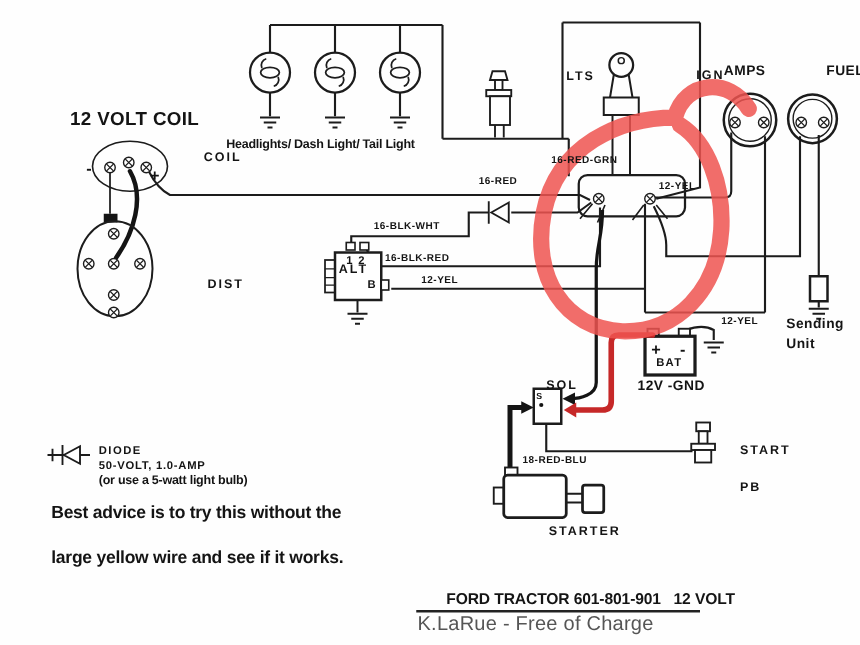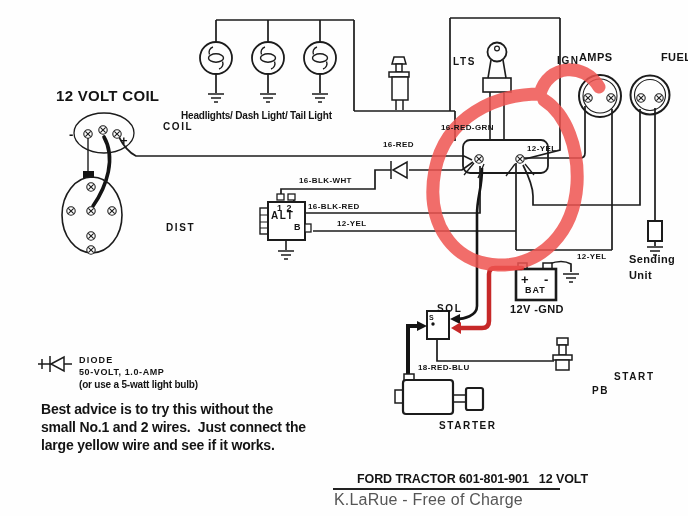--- a/index.html
+++ b/index.html
@@ -232,28 +232,27 @@
 <div class="lbl comp2" style="left:629px;top:270px;">Unit</div>
 
 <div class="lbl sign" style="left:521px;top:273px;">+</div>
 <div class="lbl sign" style="left:544px;top:273px;">-</div>
 <div class="lbl inbox" style="left:525px;top:286px;">BAT</div>
 <div class="lbl comp2" style="left:510px;top:304px;">12V -GND</div>
 
 <div class="lbl comp" style="left:397px;top:304px;">SOL</div>
 <div class="lbl tiny" style="left:429px;top:314px;">S</div>
 
-<div class="lbl comp" style="left:552px;top:372px;margin-left:22px;">START</div>
+<div class="lbl comp" style="left:552px;top:356px;">START</div>
 <div class="lbl comp" style="left:552px;top:386px;">PB</div>
 <div class="lbl comp" style="left:399px;top:421px;">STARTER</div>
 
 <div class="lbl legend" style="left:79px;top:356px;">DIODE</div>
 <div class="lbl legend2" style="left:79px;top:368px;">50-VOLT, 1.0-AMP</div>
 <div class="lbl cap" style="left:79px;top:380px;">(or use a 5-watt light bulb)</div>
 
 <div class="lbl advice" style="left:41px;top:402px;">Best advice is to try this without the</div>
-<div class="lbl advice" style="left:41px;top:420px;">small No.1 and 2 wires.  Just connect the</div>
 <div class="lbl advice" style="left:41px;top:438px;">large yellow wire and see if it works.</div>
 
 <div class="lbl ftitle" style="left:334px;top:473px;padding-left:23px;">FORD TRACTOR 601-801-901   12 VOLT</div>
 <div class="lbl credit" style="left:334px;top:492px;">K.LaRue - Free of Charge</div>
 
 </div>
 
 </body></html>

